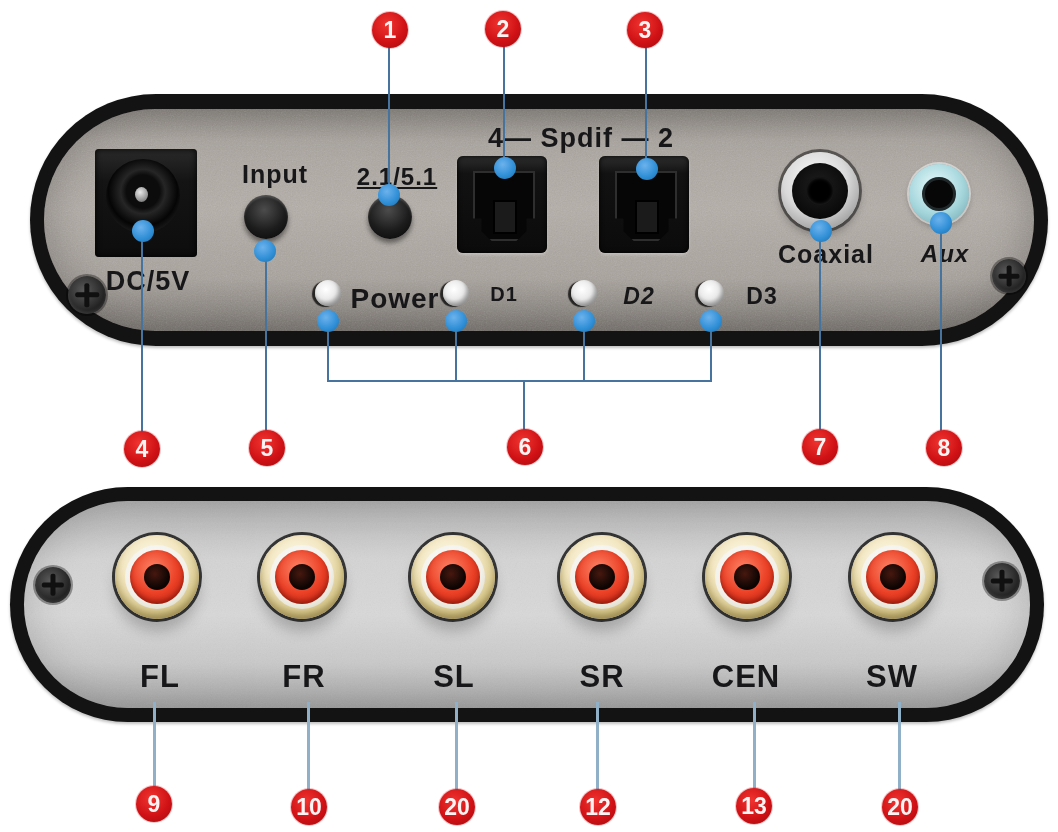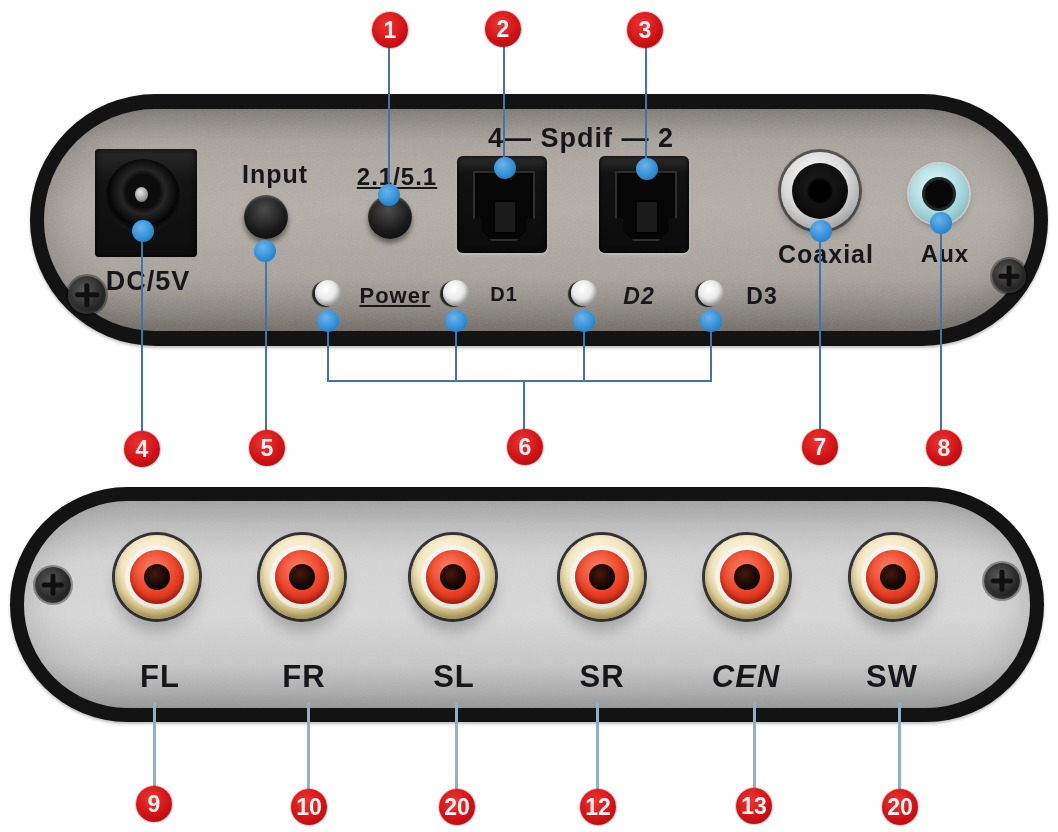--- a/index.html
+++ b/index.html
@@ -141,27 +141,27 @@
 
     <div class="coax" style="left:751px;top:58px;">
       <div class="mid"></div>
       <div class="hole"></div>
     </div>
     <div class="plabel" style="left:796px;top:146px;font-size:25px;">Coaxial</div>
 
     <div class="aux" style="left:879px;top:70px;">
       <div class="hole"></div>
     </div>
-    <div class="plabel" style="left:915px;top:146px;font-size:24px;">Aux</div>
+    <div class="plabel" style="left:915px;top:146px;font-size:24px;font-style:italic;">Aux</div>
 
     <div class="led" style="left:285px;top:186px;"></div>
     <div class="led" style="left:413px;top:186px;"></div>
     <div class="led" style="left:541px;top:186px;"></div>
     <div class="led" style="left:668px;top:186px;"></div>
-    <div class="plabel" style="left:365px;top:189px;font-size:22px;text-decoration:underline;">Power</div>
+    <div class="plabel" style="left:365px;top:189px;font-size:28px;">Power</div>
     <div class="plabel" style="left:474px;top:189px;font-size:20px;">D1</div>
     <div class="plabel" style="left:609px;top:189px;font-size:23px;font-style:italic;">D2</div>
     <div class="plabel" style="left:732px;top:189px;font-size:23px;">D3</div>
   </div>
 
   <div class="device bottom">
     <div class="panel bottom-inner">
       <svg class="noise">
         <filter id="n2">
             <feTurbulence type="fractalNoise" baseFrequency="0.8" numOctaves="2"></feTurbulence>
@@ -202,21 +202,21 @@
     <div class="rca" style="left:883px;top:90px;">
       <div class="white"></div>
       <div class="red"></div>
       <div class="hole"></div>
     </div>
 
     <div class="plabel" style="left:150px;top:172px;font-size:31px;">FL</div>
     <div class="plabel" style="left:294px;top:172px;font-size:31px;">FR</div>
     <div class="plabel" style="left:444px;top:172px;font-size:31px;">SL</div>
     <div class="plabel" style="left:592px;top:172px;font-size:31px;">SR</div>
-    <div class="plabel" style="left:736px;top:172px;font-size:31px;font-style:italic;">CEN</div>
+    <div class="plabel" style="left:736px;top:172px;font-size:31px;">CEN</div>
     <div class="plabel" style="left:882px;top:172px;font-size:31px;">SW</div>
   </div>
 
   <div class="vline" style="left:388px;top:47px;height:149px;"></div>
   <div class="vline" style="left:503px;top:46px;height:123px;"></div>
   <div class="vline" style="left:645px;top:47px;height:123px;"></div>
   <div class="vline" style="left:141px;top:231px;height:201px;"></div>
   <div class="vline" style="left:265px;top:251px;height:180px;"></div>
   <div class="vline" style="left:819px;top:231px;height:199px;"></div>
   <div class="vline" style="left:940px;top:223px;height:208px;"></div>

